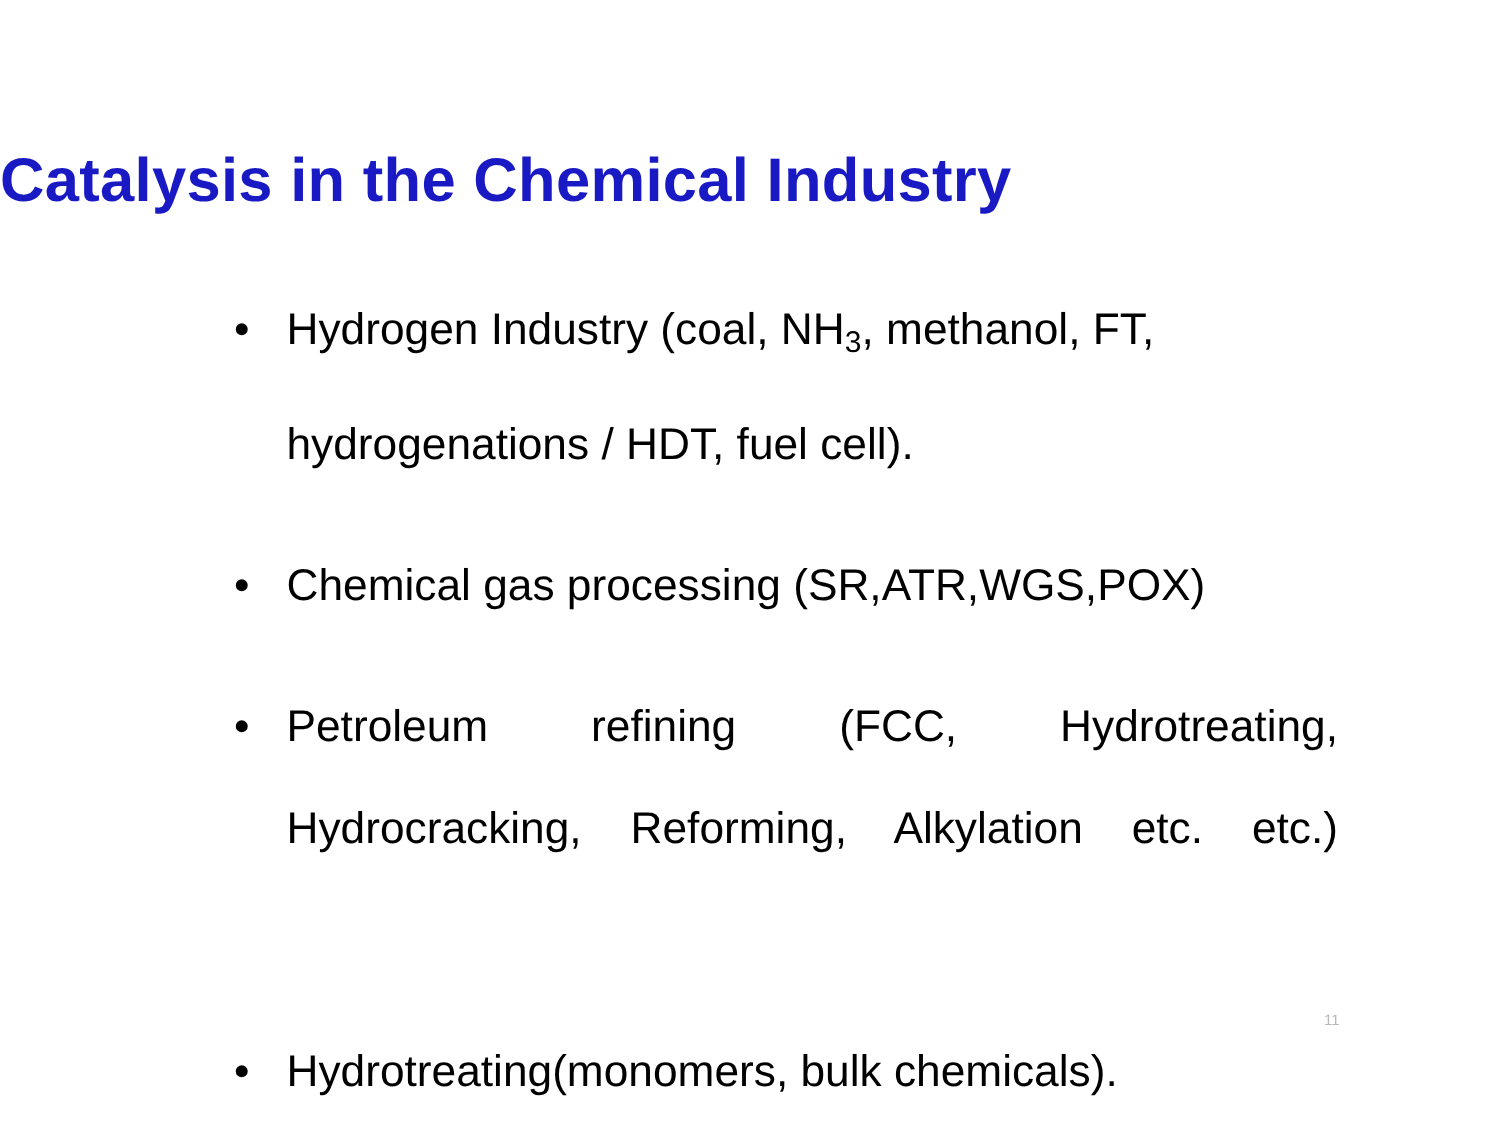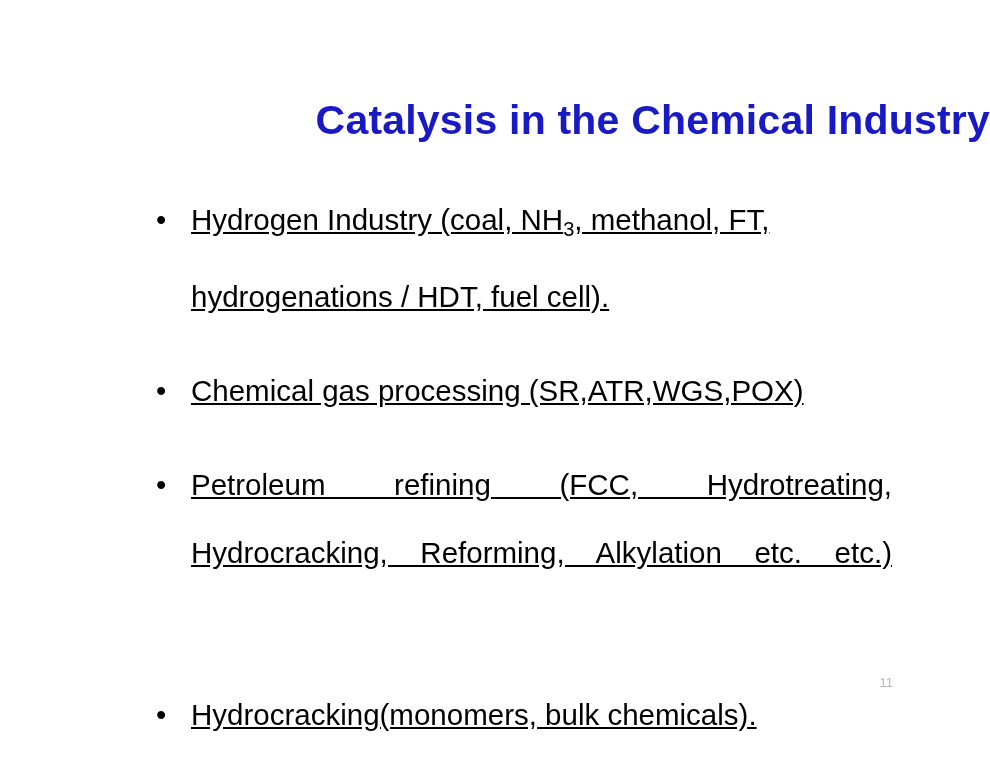--- a/index.html
+++ b/index.html
@@ -16,21 +16,21 @@
     height: 765px;
     background: #ffffff;
     overflow: hidden;
     box-sizing: border-box;
   }
   .slide-title {
     position: absolute;
     left: 0;
     top: 98px;
     width: 990px;
-    text-align: right;
+    text-align: left;
     color: #1a1ac4;
     font-size: 41px;
     font-weight: bold;
     letter-spacing: 0.2px;
     line-height: 1.08;
     white-space: nowrap;
   }
   .body-block {
     position: absolute;
     left: 152px;
@@ -54,21 +54,20 @@
     top: 0;
     width: 12px;
     height: 68px;
     line-height: 68px;
     font-size: 29.5px;
     color: #000000;
     text-align: left;
   }
   .bullet-text {
     display: block;
-    text-decoration: underline;
   }
   .bullet-text.justify {
     text-align: justify;
   }
   .bullet-text.justify .line-box {
     display: block;
     text-align: justify;
   }
   
   .bullet-text.justify .line-box::after {
@@ -79,21 +78,21 @@
   }
   .sub {
     font-size: 0.68em;
     vertical-align: -0.28em;
     letter-spacing: 0;
   }
   .page-number {
     position: absolute;
     right: 97px;
     top: 676px;
-    font-size: 13px;
+    font-size: 10px;
     color: #b8b8b8;
     line-height: 1;
   }
 </style>
 </head>
 <body>
 
 <div class="slide">
 
   <div class="slide-title">Catalysis in the Chemical Industry</div>
@@ -112,20 +111,20 @@
 
     <div class="bullet-row">
       <span class="bullet-dot">•</span>
       <span class="bullet-text justify">
           <span class="line-box">Petroleum refining (FCC, Hydrotreating, Hydrocracking, Reforming, Alkylation etc. etc.)</span>
         </span>
     </div>
 
     <div class="bullet-row">
       <span class="bullet-dot">•</span>
-      <span class="bullet-text">Hydrocracking(monomers, bulk chemicals).</span>
+      <span class="bullet-text">Hydrotreating(monomers, bulk chemicals).</span>
     </div>
 
   </div>
 
   <div class="page-number">11</div>
 
 </div>
 
 </body></html>

